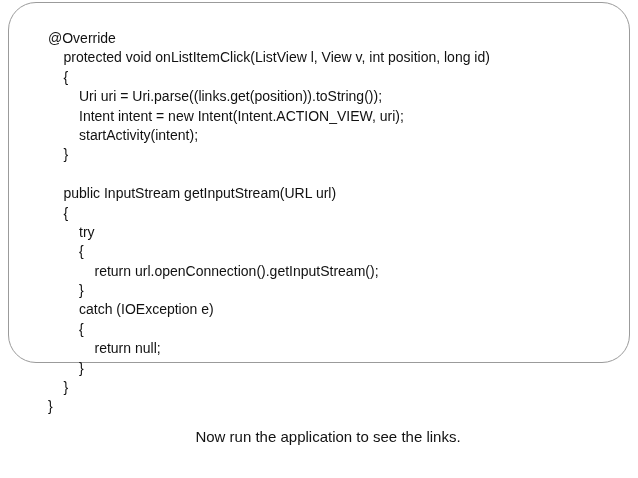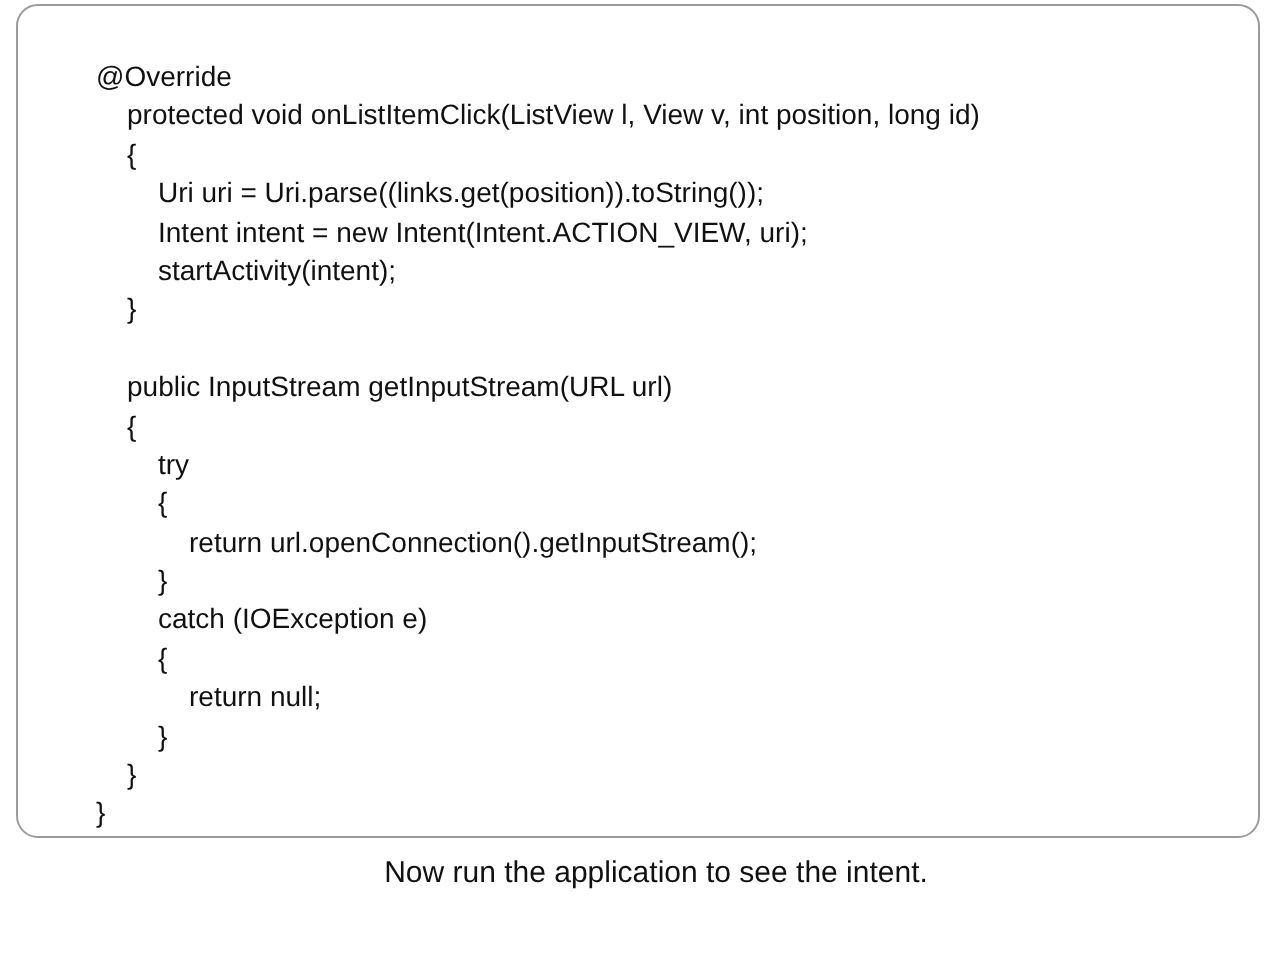--- a/index.html
+++ b/index.html
@@ -12,23 +12,23 @@
     background: #ffffff;
     font-family: "Liberation Sans", sans-serif;
     position: relative;
     overflow: hidden;
   }
   .slide-frame {
     position: absolute;
     left: 8px;
     top: 2px;
     width: 622px;
-    height: 417px;
+    height: 361px;
     border: 1px solid #9b9b9b;
-    border-radius: 11px;
+    border-radius: 28px;
     background: #ffffff;
     box-sizing: border-box;
   }
   .code-block {
     position: absolute;
     left: 39px;
     top: 26px;
     right: 20px;
     font-size: 14px;
     line-height: 19.4px;
@@ -47,14 +47,14 @@
     font-size: 15px;
     line-height: 20px;
     color: #111111;
   }
 </style>
 </head>
 <body style="background: rgb(255, 255, 255);">
 
 <div class="slide-frame" style="border-color: rgb(155, 155, 155);">
   <div class="code-block" style="color: rgb(17, 17, 17);"><div class="code-line" style="padding-left: 0px;">@Override</div><div class="code-line" style="padding-left: 15.5px;">protected void onListItemClick(ListView l, View v, int position, long id)</div><div class="code-line" style="padding-left: 15.5px;">{</div><div class="code-line" style="padding-left: 31px;">Uri uri = Uri.parse((links.get(position)).toString());</div><div class="code-line" style="padding-left: 31px;">Intent intent = new Intent(Intent.ACTION_VIEW, uri);</div><div class="code-line" style="padding-left: 31px;">startActivity(intent);</div><div class="code-line" style="padding-left: 15.5px;">}</div><div class="code-line" style="padding-left: 0px;">&nbsp;</div><div class="code-line" style="padding-left: 15.5px;">public InputStream getInputStream(URL url)</div><div class="code-line" style="padding-left: 15.5px;">{</div><div class="code-line" style="padding-left: 31px;">try</div><div class="code-line" style="padding-left: 31px;">{</div><div class="code-line" style="padding-left: 46.5px;">return url.openConnection().getInputStream();</div><div class="code-line" style="padding-left: 31px;">}</div><div class="code-line" style="padding-left: 31px;">catch (IOException e)</div><div class="code-line" style="padding-left: 31px;">{</div><div class="code-line" style="padding-left: 46.5px;">return null;</div><div class="code-line" style="padding-left: 31px;">}</div><div class="code-line" style="padding-left: 15.5px;">}</div><div class="code-line" style="padding-left: 0px;">}</div></div>
-  <div class="slide-footer" style="color: rgb(17, 17, 17);">Now run the application to see the intent.</div>
+  <div class="slide-footer" style="color: rgb(17, 17, 17);">Now run the application to see the links.</div>
 </div>
 
 </body></html>

